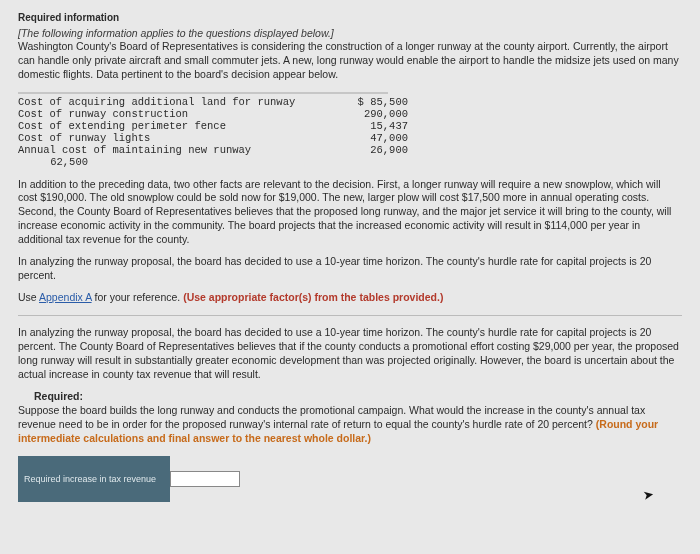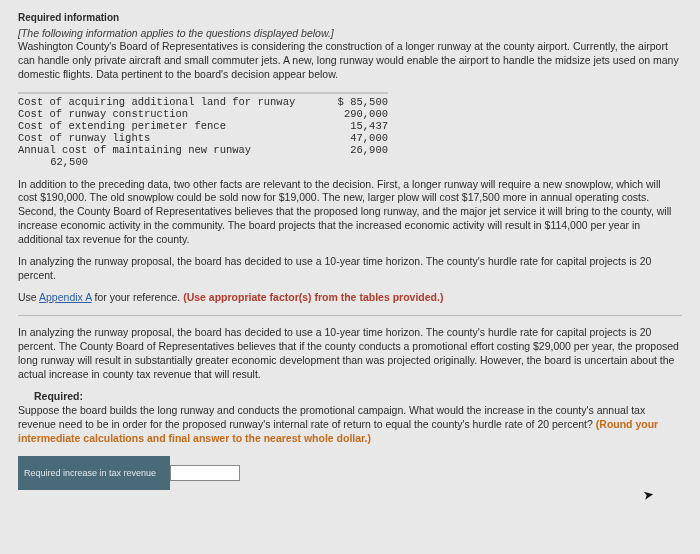--- a/index.html
+++ b/index.html
@@ -14,41 +14,41 @@
       overflow: hidden;
     }
     .title { font-weight: bold; font-size: 10px; margin-bottom: 4px; }
     .subtitle { font-style: italic; color: #3a3a3a; margin-bottom: 0; }
     .intro { margin-bottom: 10px; line-height: 1.35; }
     .cost-table {
       margin: 4px 0 10px 0;
       font-family: "Courier New", monospace;
       font-size: 10.5px;
     }
-    .cost-row { display: flex; }
+    .cost-row { display: flex; gap: 20px; }
     .cost-label { width: 300px; }
     .cost-val { width: 70px; text-align: right; }
     .sep-row { height: 2px; background: #888; width: 370px; margin-bottom: 2px; opacity:.35;}
     .para { margin-bottom: 8px; line-height: 1.33; }
     .appendix-line { margin-bottom: 12px; }
     a.appendix { color: #2a5ca8; text-decoration: underline; }
     .bold-red { color: #b33a2c; font-weight: bold; margin-top: 44px; }
     .thin-line { border-top: 1px solid #bbb; margin: 6px 0 10px 0; }
     .required-label { font-weight: bold; margin-bottom: 2px; padding-left: 16px; }
     .orange-note { color: #c76b1b; font-weight: bold; }
     .answer-area {
       margin-top: 10px;
       display: flex;
       align-items: center;
     }
     .answer-label {
       background: #4a6a7a;
       color: #dfe8ec;
       font-size: 9px;
-      padding: 12px 6px;
+      padding: 18px 6px;
       width: 152px;
     }
     .answer-input {
       height: 16px;
       width: 70px;
       border: 1px solid #888;
       background: #fff;
       font-size: 10px;
       padding: 0 2px;
     }

